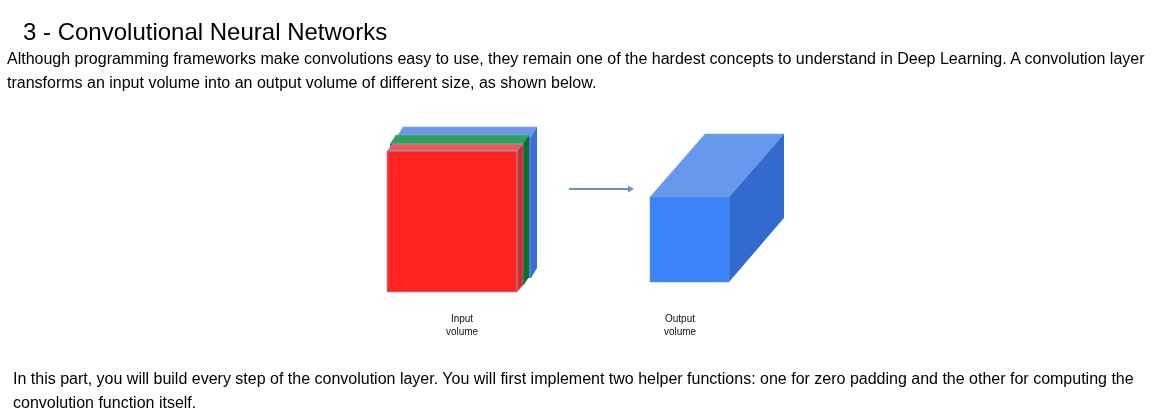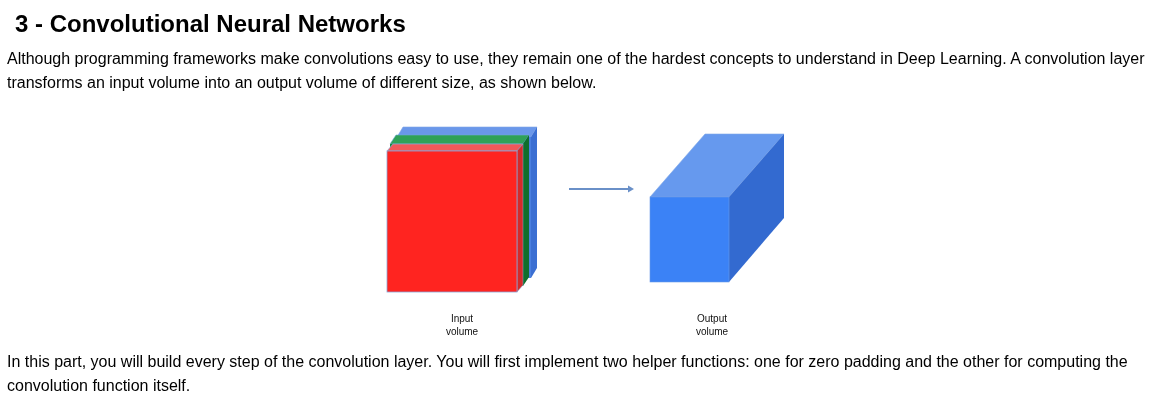--- a/index.html
+++ b/index.html
@@ -1,26 +1,26 @@
 <!DOCTYPE html>
 <html><head>
 <meta charset="utf-8">
 <style>
   html, body { margin: 0; padding: 0; background: #ffffff; }
   body { width: 1165px; height: 414px; position: relative; overflow: hidden;
          font-family: "Liberation Sans", sans-serif; color: #000; }
-  .heading { position: absolute; left: 7px; top: 1px; margin: 8px;
-             font-size: 24px; font-weight: bold; line-height: 30px; letter-spacing: 0px; }
+  .heading { position: absolute; left: 7px; top: 1px; margin: 16px;
+             font-size: 24px; font-weight: normal; line-height: 30px; letter-spacing: 0px; }
   .para { position: absolute; left: 7px; margin: 0; font-size: 16px; line-height: 24px; width: 1152px; }
   .p1 { top: 47px; }
-  .p2 { top: 350px; }
+  .p2 { top: 367px; margin-left: 6px; }
   .figure { position: absolute; left: 0; top: 0; width: 1165px; height: 306px; pointer-events: none; }
   .label { position: absolute; font-size: 10px; line-height: 13px; text-align: center; width: 80px; color: #111; }
   .lbl-in { left: 422px; top: 312px; }
-  .lbl-out { left: 672px; top: 312px; }
+  .lbl-out { left: 640px; top: 312px; }
 </style>
 </head>
 <body>
 
 <h1 class="heading">3 - Convolutional Neural Networks</h1>
 
 <p class="para p1">Although programming frameworks make convolutions easy to use, they remain one of the hardest concepts to understand in Deep Learning. A convolution layer transforms an input volume into an output volume of different size, as shown below.</p>
 
 <div class="figure">
   <svg width="1165" height="414" viewBox="0 0 1165 414">

